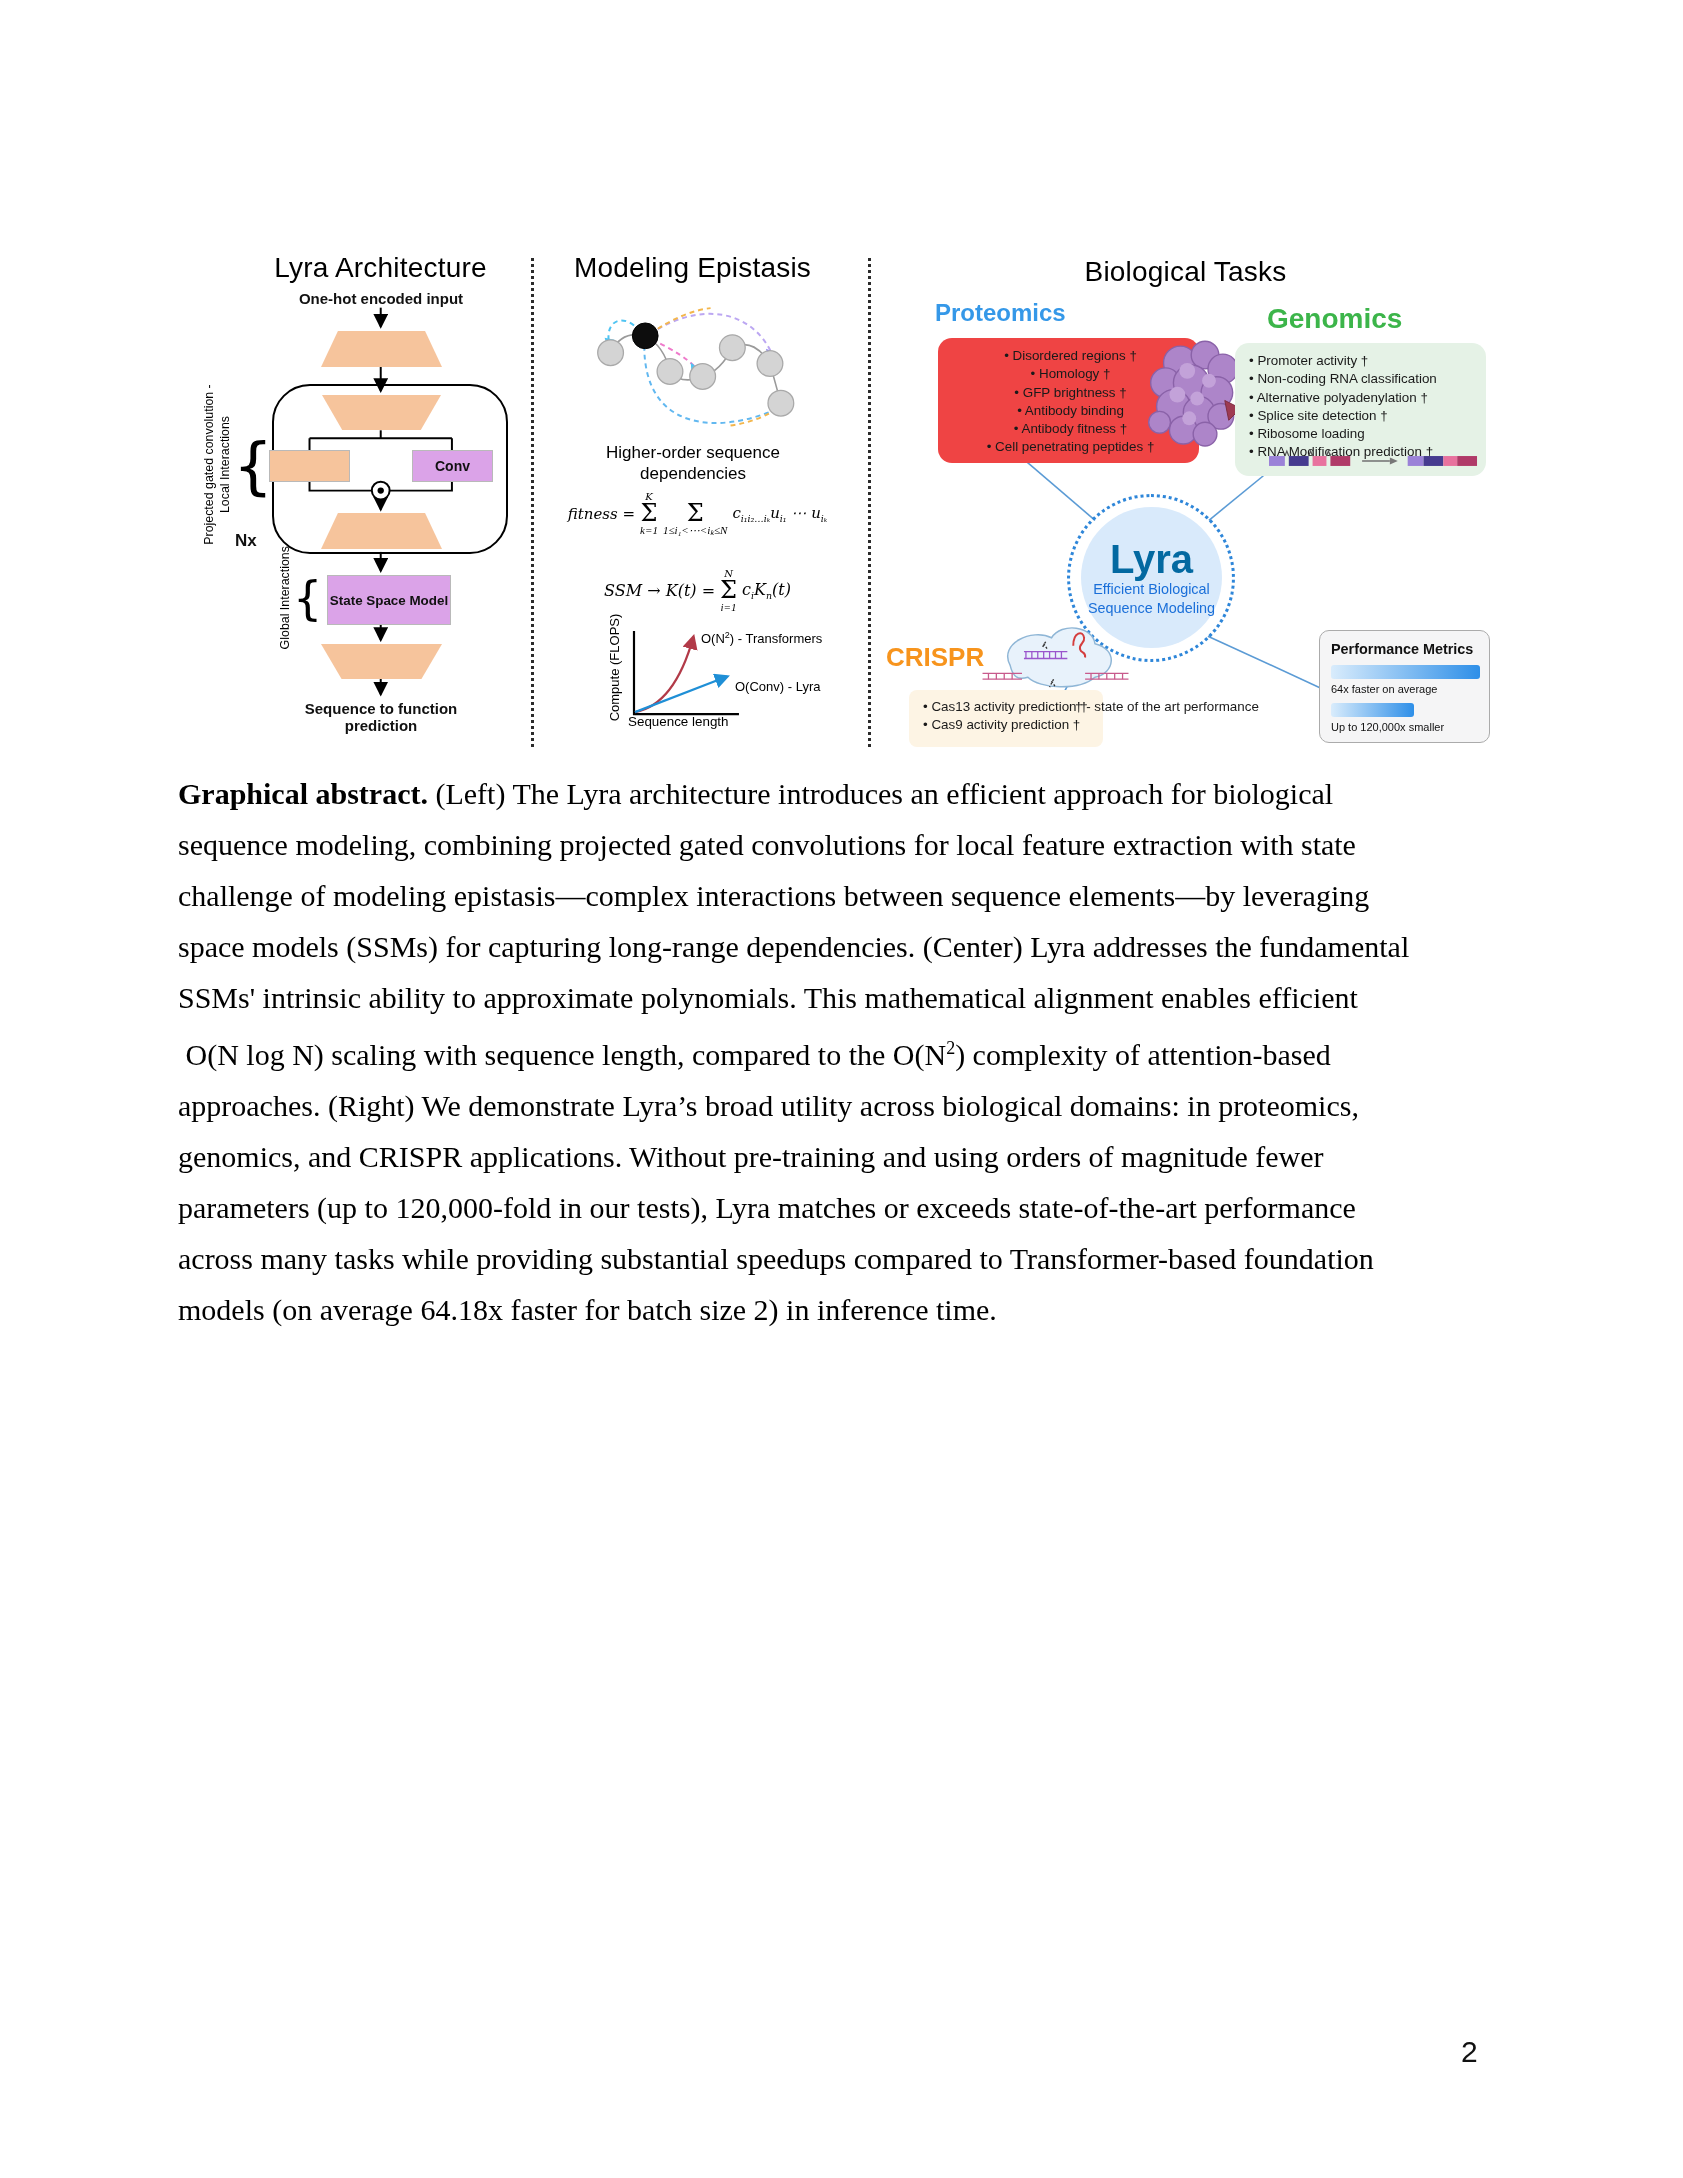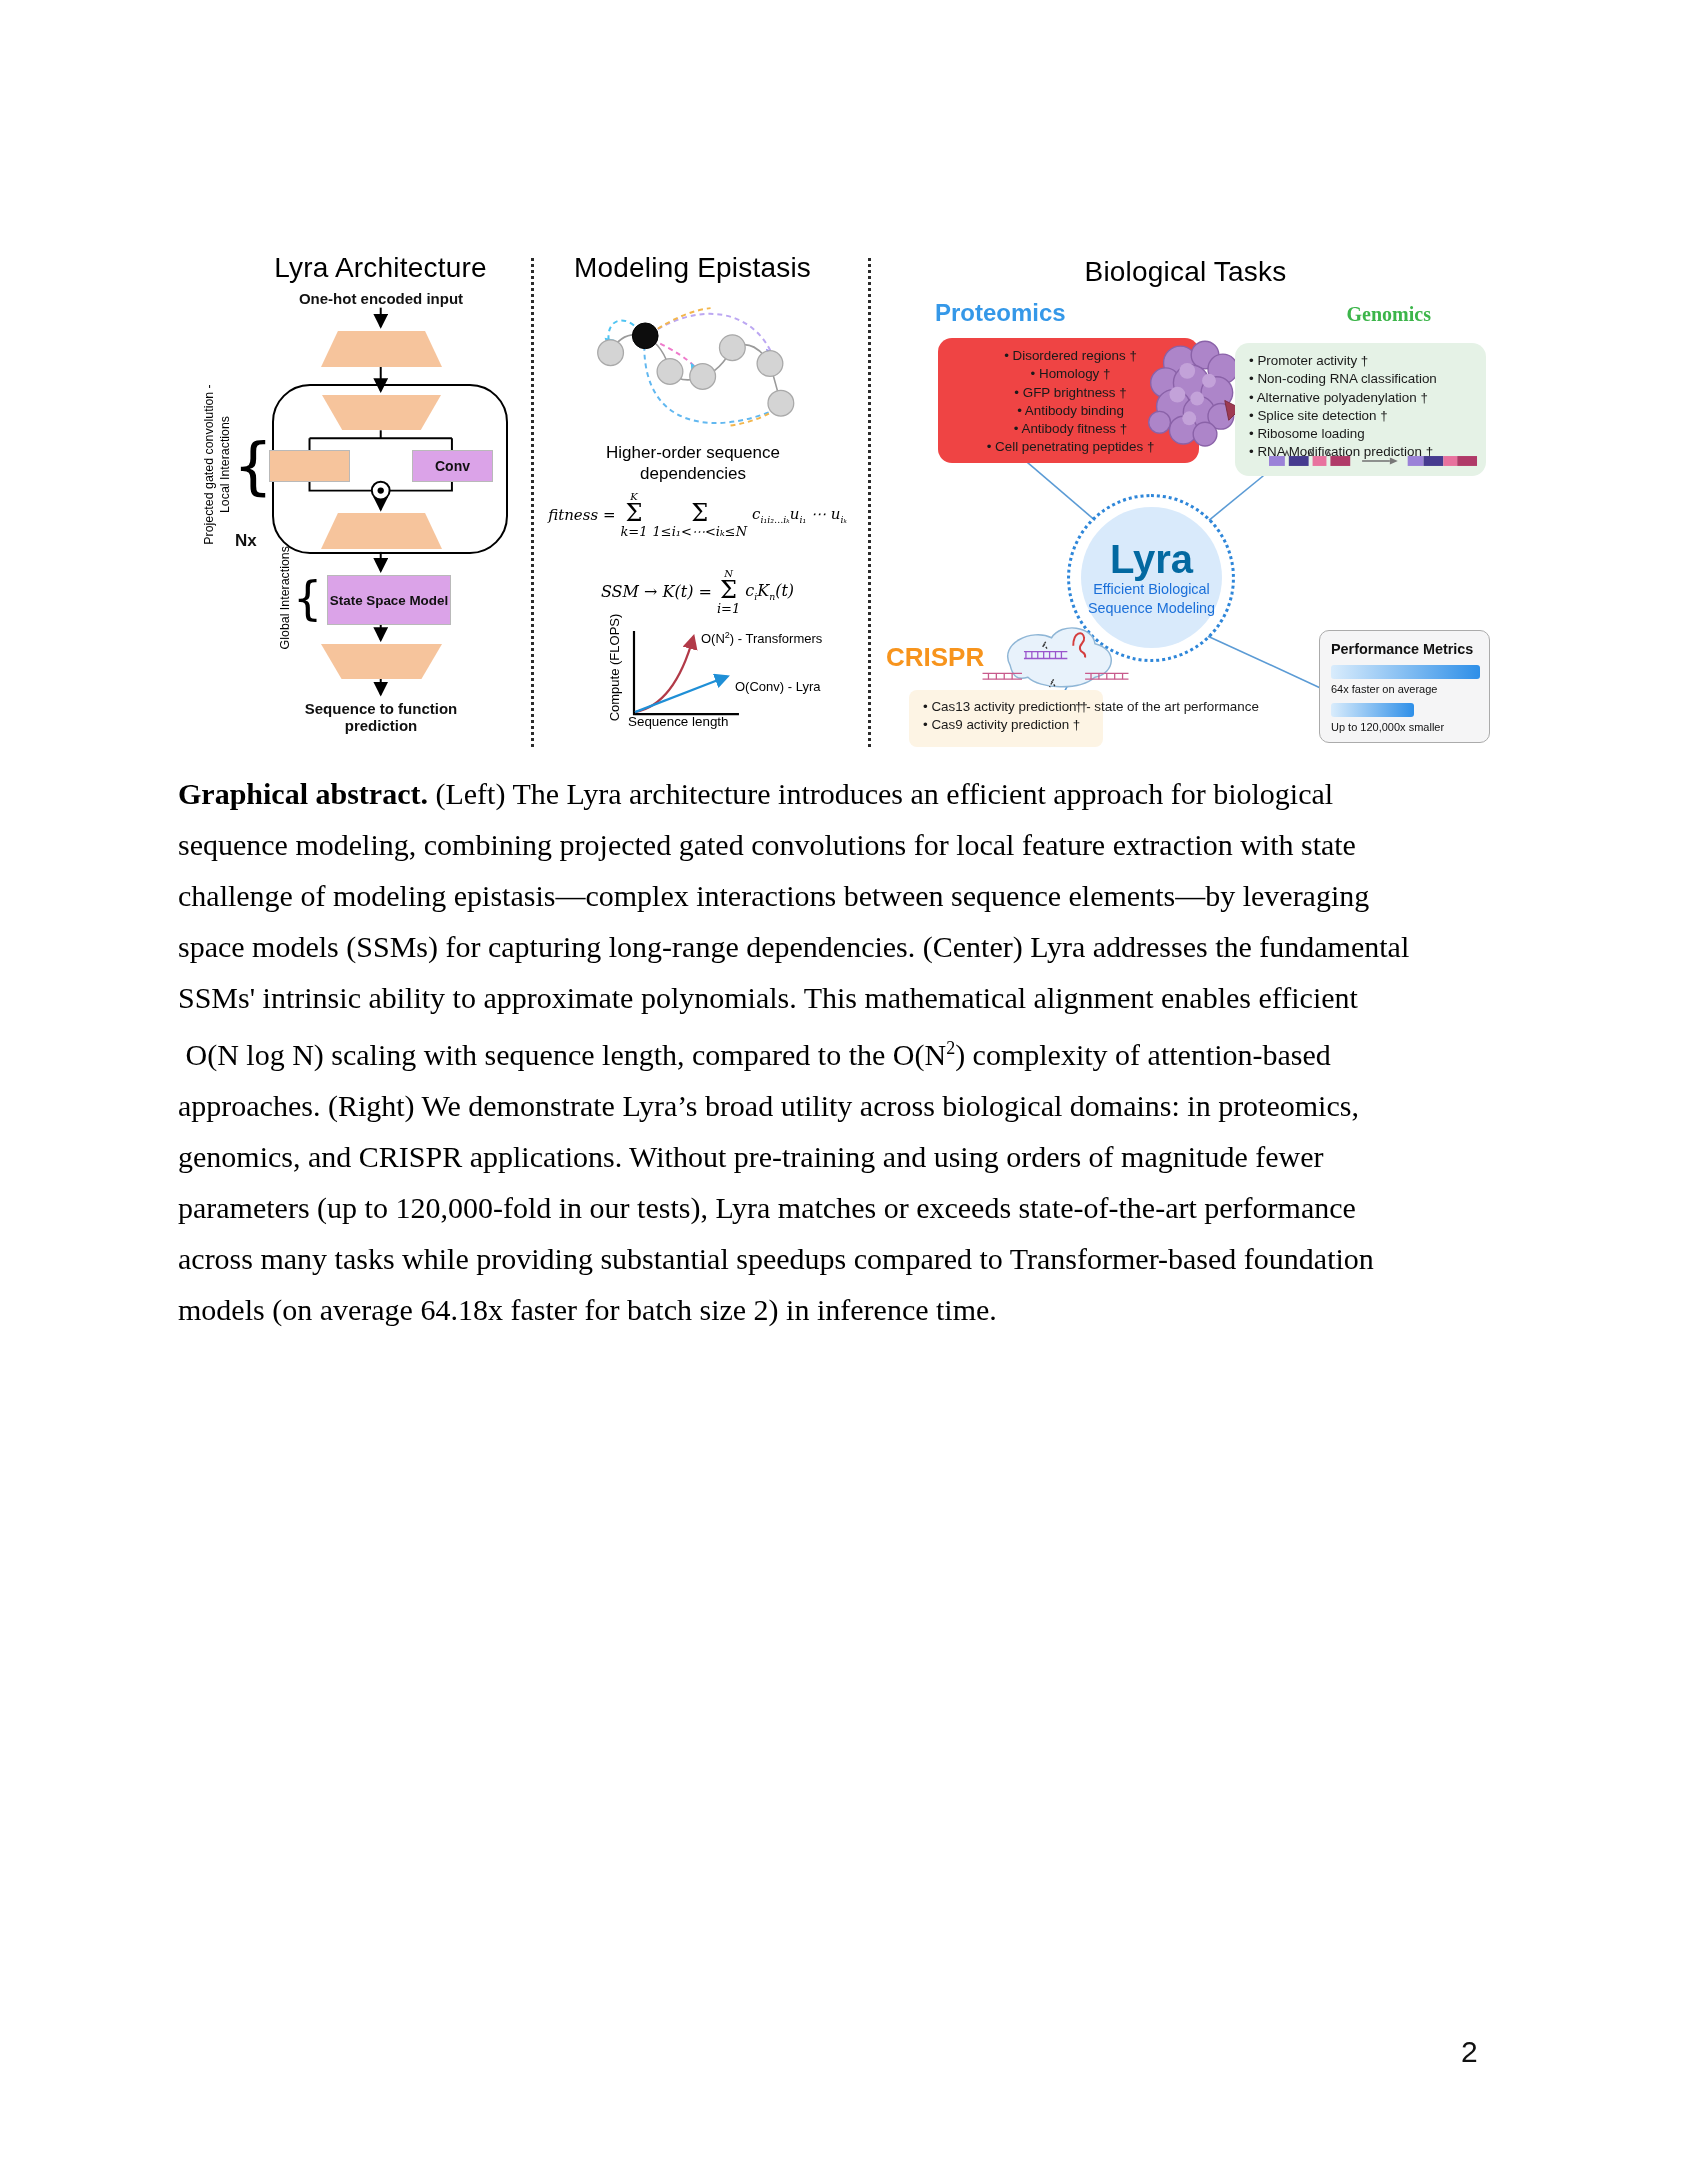--- a/index.html
+++ b/index.html
@@ -28,21 +28,21 @@
   .nx { position:absolute; font-size:17px; font-weight:bold; }
 
   
   .ep-sub { position:absolute; font-size:17px; text-align:center; line-height:1.25; color:#000; }
   .formula { position:absolute; display:flex; align-items:center; justify-content:center; gap:5px;
              font-family:"DejaVu Serif", serif; font-style:italic; font-size:15px; color:#000; }
   .formula sub { font-size:9.4px; font-style:italic; }
   .sum { display:inline-flex; flex-direction:column; align-items:center; line-height:1; font-style:normal; }
   .sum .top { font-size:10px; font-style:italic; }
   .sum .sig { font-size:24px; line-height:0.95; }
-  .sum .bot { font-size:13px; font-style:italic; white-space:nowrap; }
+  .sum .bot { font-size:11px; font-style:italic; white-space:nowrap;font-family:Liberation Serif, serif; }
   .plot-label { position:absolute; font-size:13px; color:#000; white-space:nowrap; }
   .plot-label sup { font-size:9px; }
   .ylab { transform:rotate(-90deg); text-align:center; }
 
   
   .domain-heading { position:absolute; font-weight:bold; }
   .task-box { position:absolute; border-radius:14px; padding:9px 10px 6px 14px; }
   .task-box ul { list-style:none; }
   .task-box li { font-size:13.4px; line-height:18.3px; color:#1a1a1a; white-space:nowrap; }
   .task-box li::before { content:"• "; }
@@ -245,21 +245,21 @@
       <circle cx="64" cy="88" r="7"></circle>
     </g>
     <polygon points="100,70 116,78 104,90" fill="#9E3A52" stroke="#7c2c40"></polygon>
     <g stroke="#3a3a3a" stroke-width="4" fill="none" stroke-linecap="round">
       <path d="M113,82 L127,94 M127,94 L140,84 M127,94 L134,108"></path>
       <path d="M138,70 L146,78 M146,78 L155,70"></path>
     </g>
     <circle cx="137" cy="114" r="11" fill="#3ADF2E" stroke="#23A81C" stroke-width="2"></circle>
   </svg>
 
-  <div class="domain-heading" style="left:1089px; top:57px; width:164px; text-align:right; font-size:20px; color:#3CB54A;font-family:Liberation Serif, serif;">Genomics</div>
+  <div class="domain-heading" style="left:1089px; top:57px; width:164px; text-align:left; font-size:28px; color:#3CB54A;">Genomics</div>
   <div class="task-box" style="left:1057px; top:97px; width:251px; height:133px; background:#E5F2E6;">
     <ul>
       <li>Promoter activity †</li>
       <li>Non-coding RNA classification</li>
       <li>Alternative polyadenylation †</li>
       <li>Splice site detection †</li>
       <li>Ribosome loading</li>
       <li>RNA Modification prediction †</li>
     </ul>
   </div>

